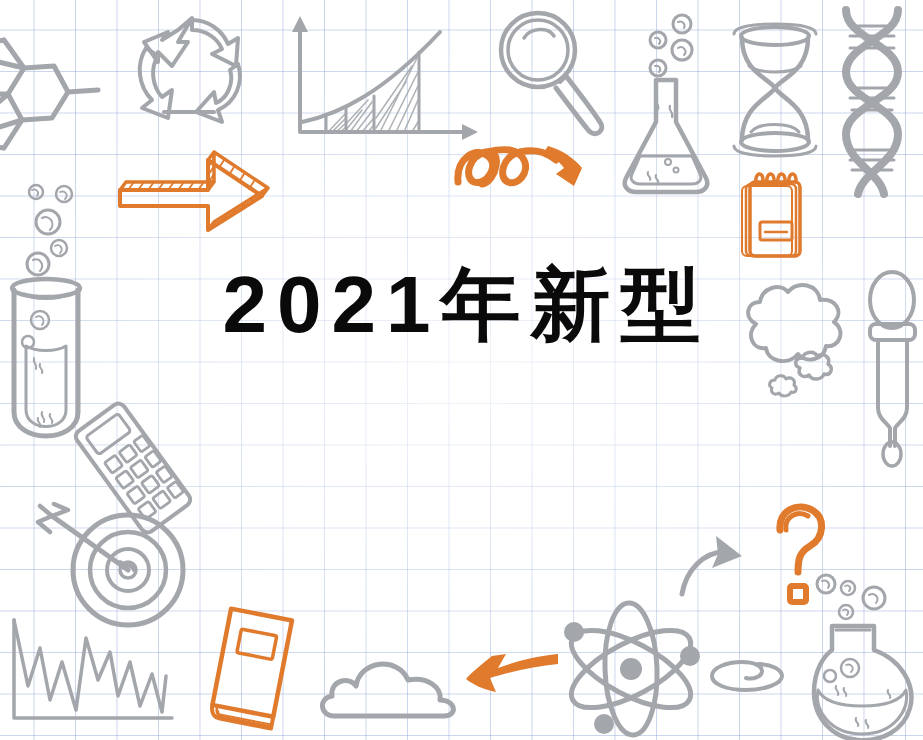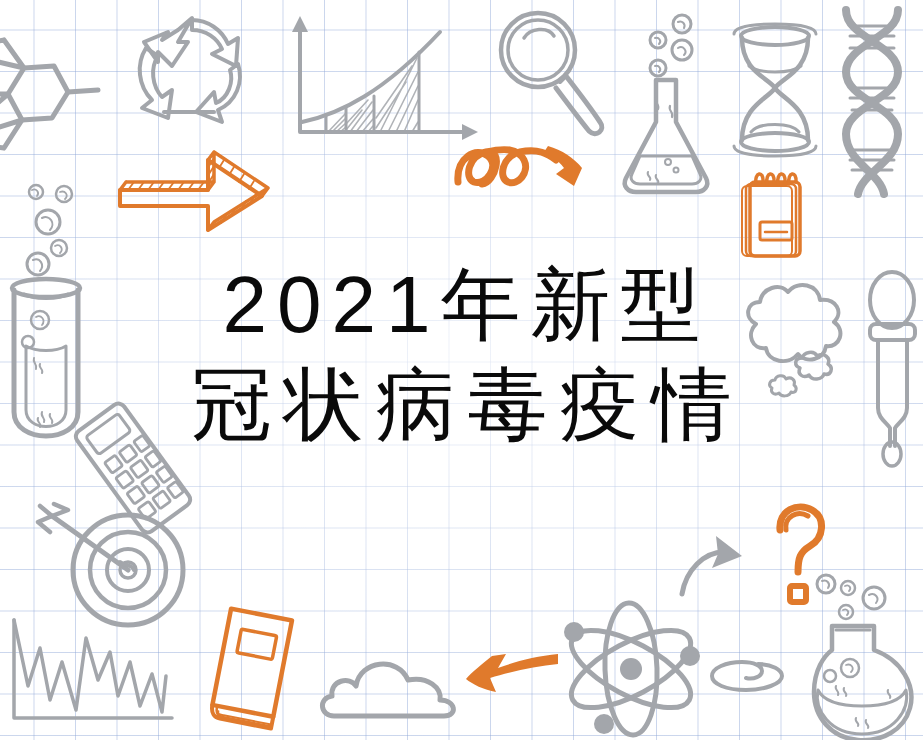--- a/index.html
+++ b/index.html
@@ -55,21 +55,21 @@
     top: 255px;
     width: 923px;
     text-align: center;
     z-index: 40;
   }
   .title-line {
     color: #0a0a0a;
     font-family: "Liberation Sans", "DejaVu Sans", sans-serif;
     font-size: 80px;
     line-height: 100px;
-    font-weight: 400;
+    font-weight: 700;
     letter-spacing: 10px;
     white-space: nowrap;
     text-indent: 10px;
   }
   .title-line.line2 { letter-spacing: 12px; text-indent: 12px; }
 </style>
 </head>
 <body>
 
 <div id="stage">
@@ -376,16 +376,15 @@
       <path class="g-stroke" stroke-width="2" d="M88,114 C86,118 92,119 90,122"></path>
       <path class="g-stroke" stroke-width="2" d="M56,142 C54,146 60,147 58,150 M66,144 C64,148 70,149 68,152"></path>
       <circle class="g-stroke" stroke-width="2.5" cx="50" cy="92" r="9"></circle>
       <path class="g-stroke" stroke-width="1.8" d="M46,89 C51,87 55,92 51,96"></path>
       <circle class="g-stroke" stroke-width="2.5" cx="30" cy="100" r="6"></circle>
     </svg>
   </div>
 
   <div id="title-block">
     <div class="title-line line1">2021年新型</div>
-    <div class="title-line line2">冠状病毒疫情</div>
   </div>
 
 </div>
 
 </body></html>

